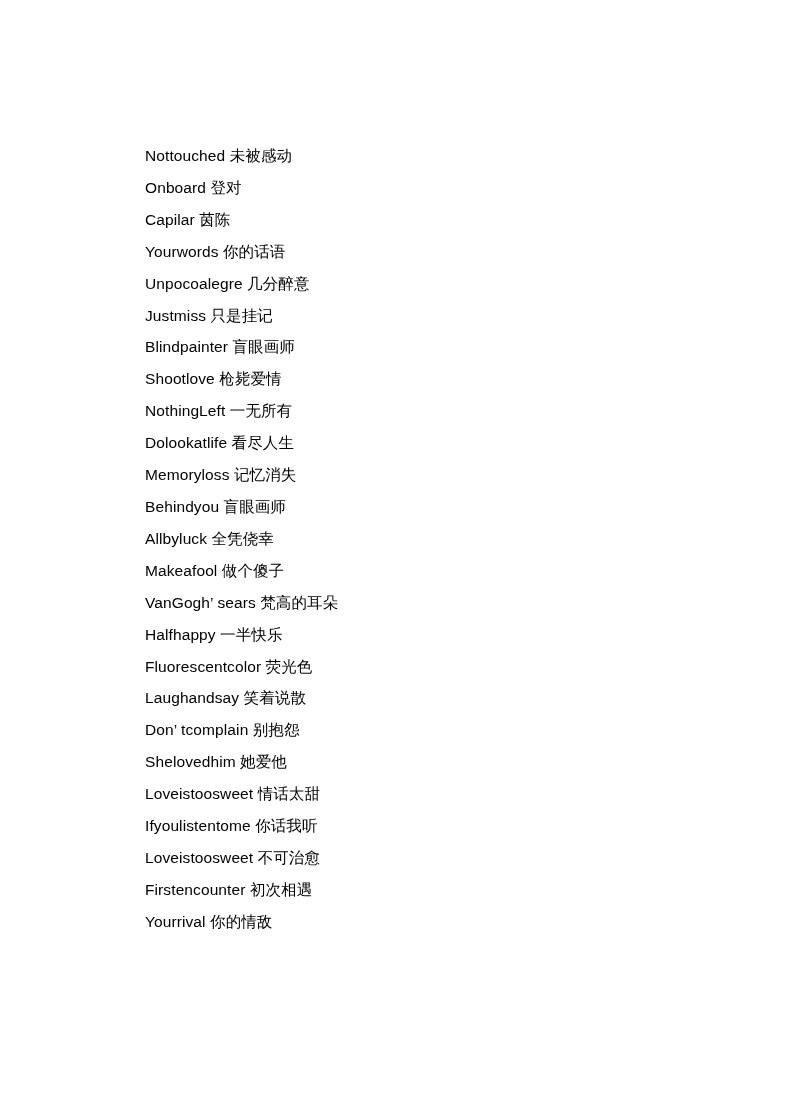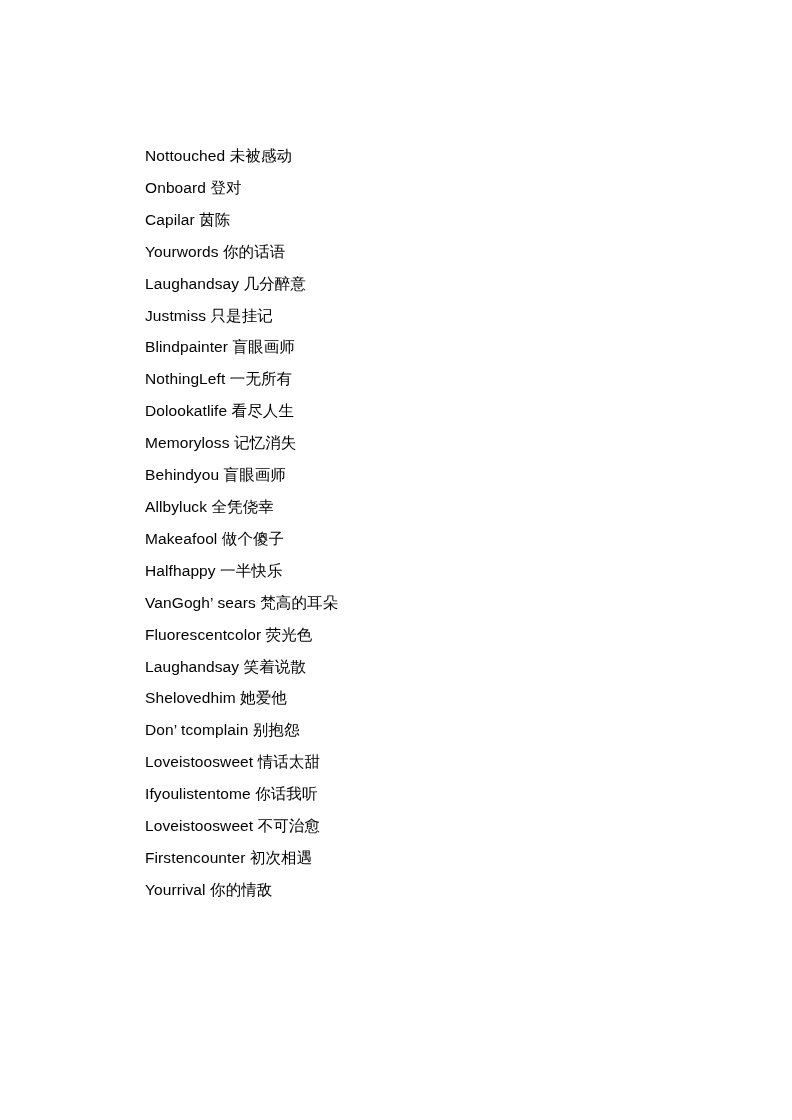--- a/index.html
+++ b/index.html
@@ -38,34 +38,35 @@
 </style>
 </head>
 <body>
 
 <div class="page">
   <div class="content">
     <div class="line">Nottouched 未被感动</div>
     <div class="line">Onboard 登对</div>
     <div class="line">Capilar 茵陈</div>
     <div class="line">Yourwords 你的话语</div>
-    <div class="line">Laughandsay 几分醉意</div>
+    <div class="line">Unpocoalegre 几分醉意</div>
     <div class="line">Justmiss 只是挂记</div>
     <div class="line">Blindpainter 盲眼画师</div>
+    <div class="line">Shootlove 枪毙爱情</div>
     <div class="line">NothingLeft 一无所有</div>
     <div class="line">Dolookatlife 看尽人生</div>
     <div class="line">Memoryloss 记忆消失</div>
     <div class="line">Behindyou 盲眼画师</div>
     <div class="line">Allbyluck 全凭侥幸</div>
     <div class="line">Makeafool 做个傻子</div>
+    <div class="line">VanGogh’ sears 梵高的耳朵</div>
     <div class="line">Halfhappy 一半快乐</div>
-    <div class="line">VanGogh’ sears 梵高的耳朵</div>
     <div class="line">Fluorescentcolor 荧光色</div>
     <div class="line">Laughandsay 笑着说散</div>
+    <div class="line">Don’ tcomplain 别抱怨</div>
     <div class="line">Shelovedhim 她爱他</div>
-    <div class="line">Don’ tcomplain 别抱怨</div>
     <div class="line">Loveistoosweet 情话太甜</div>
     <div class="line">Ifyoulistentome 你话我听</div>
     <div class="line">Loveistoosweet 不可治愈</div>
     <div class="line">Firstencounter 初次相遇</div>
     <div class="line">Yourrival 你的情敌</div>
   </div>
 </div>
 
 </body></html>

